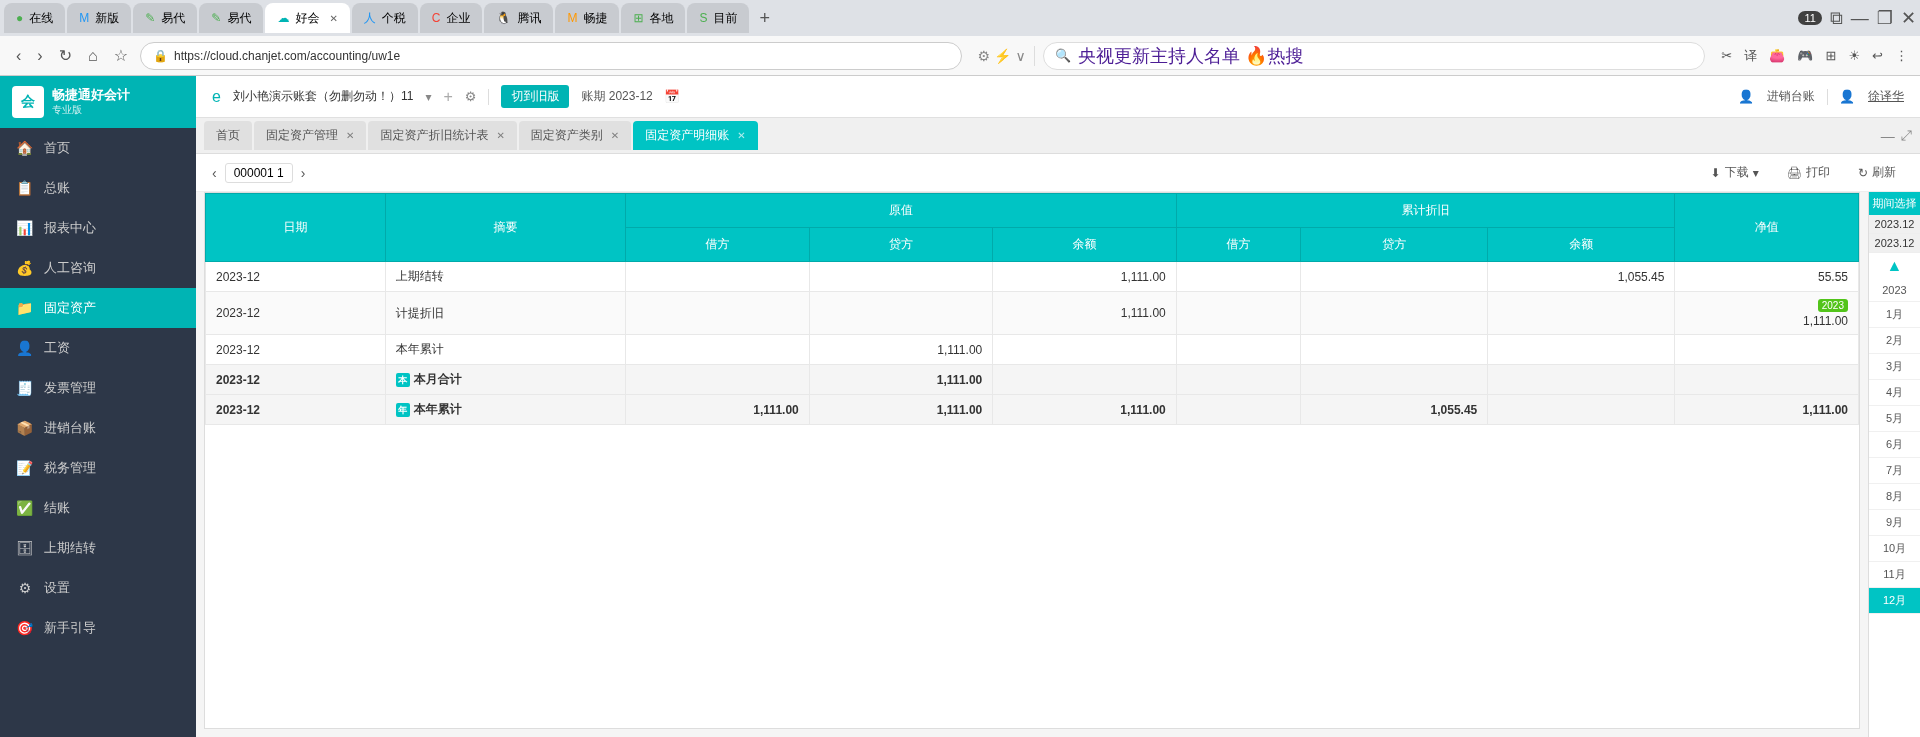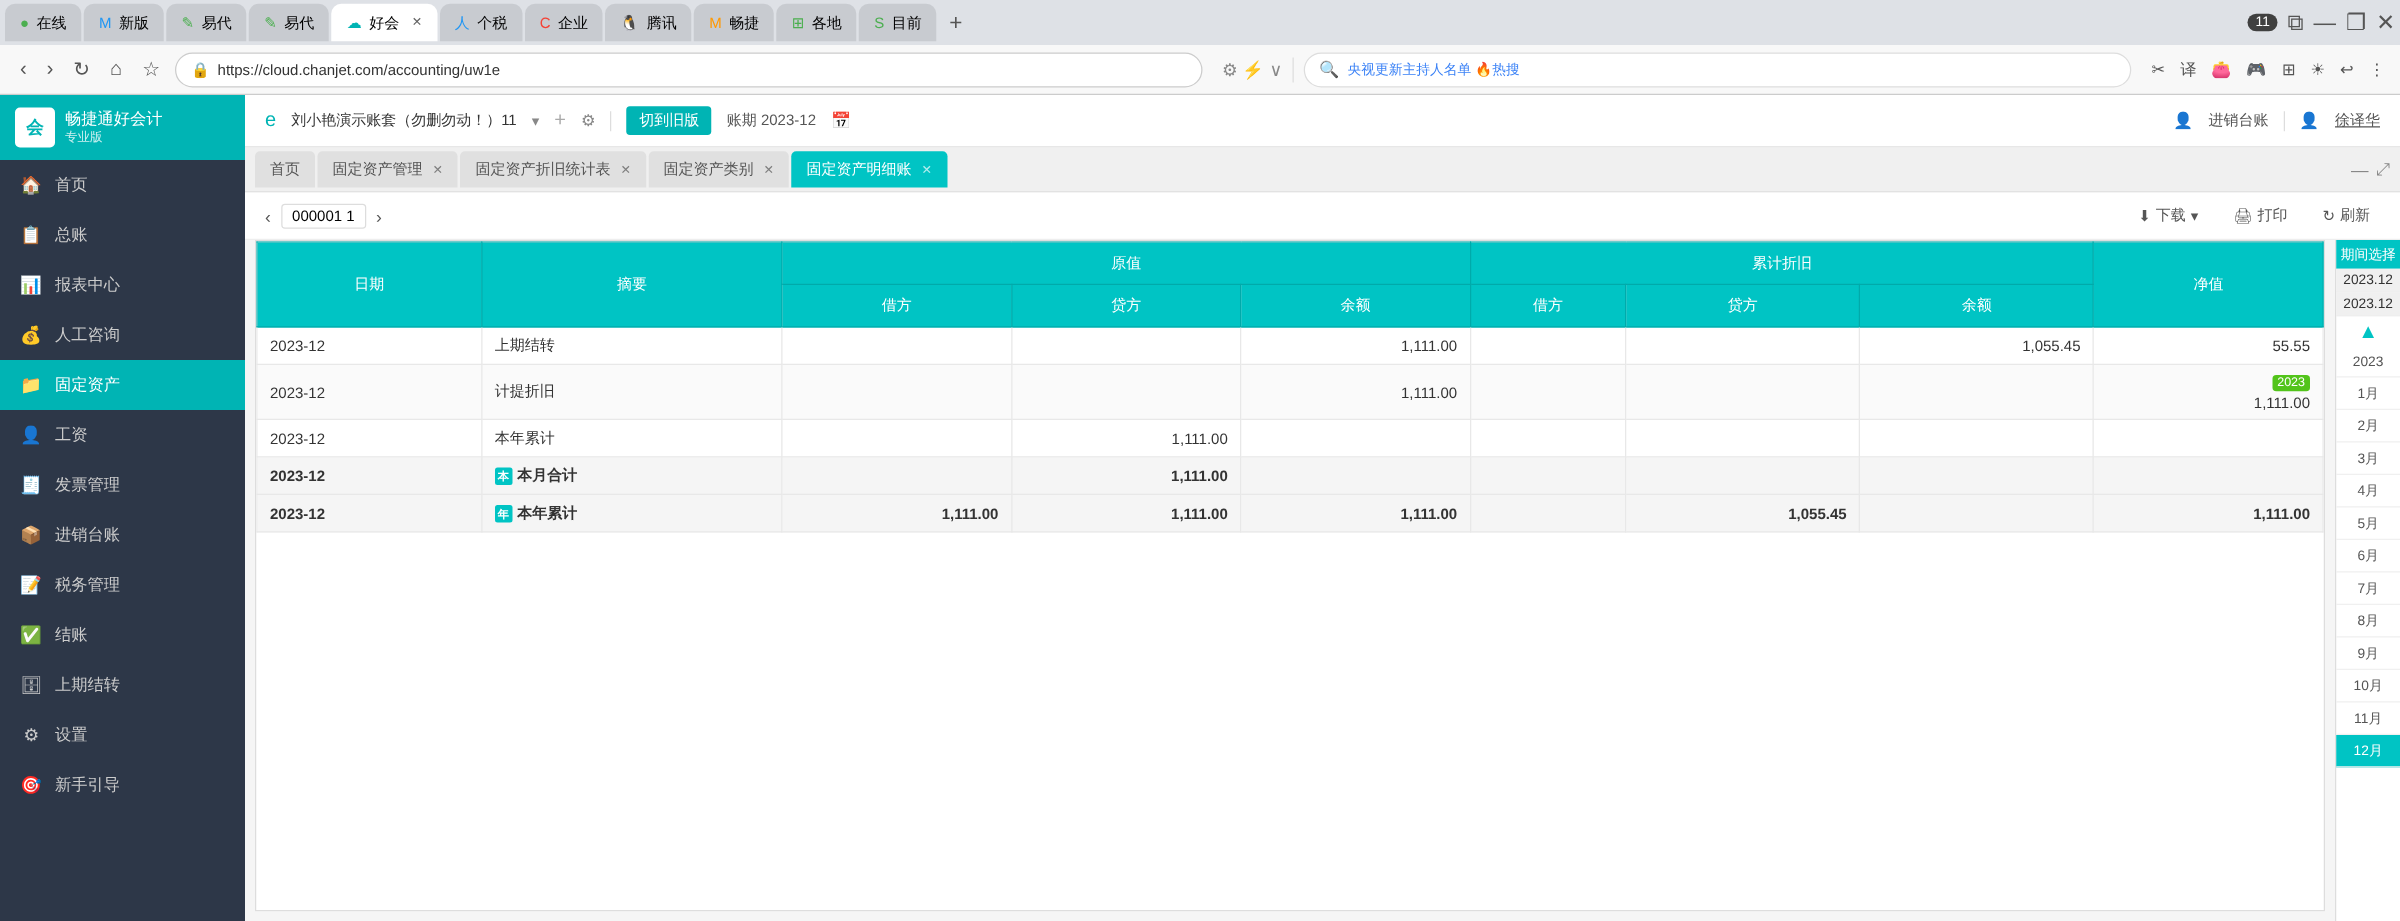--- a/index.html
+++ b/index.html
@@ -22,21 +22,21 @@
     .toolbar-icons { display: flex; align-items: center; gap: 12px; margin-left: 8px; }
     .toolbar-icon { font-size: 13px; color: #555; cursor: pointer; }
 
     
     .app-container { display: flex; width: 1920px; height: 661px; }
 
     
     .sidebar { width: 196px; background: #2d3748; display: flex; flex-direction: column; flex-shrink: 0; }
     .sidebar-logo { background: #00b4b4; padding: 10px 12px; display: flex; align-items: center; gap: 8px; cursor: pointer; }
     .sidebar-logo-icon { width: 32px; height: 32px; background: white; border-radius: 4px; display: flex; align-items: center; justify-content: center; }
-    .sidebar-logo-text { color: white; font-size: 13px; font-weight: normal; line-height: 1.3; }
+    .sidebar-logo-text { color: white; font-size: 13px; font-weight: bold; line-height: 1.3; }
     .sidebar-logo-sub { font-size: 10px; color: rgba(255,255,255,0.8); }
     .sidebar-nav { flex: 1; overflow-y: auto; }
     .sidebar-item { display: flex; align-items: center; gap: 10px; padding: 11px 16px; color: #ccc; cursor: pointer; font-size: 13px; }
     .sidebar-item.active { background: #00b4b4; color: white; }
     .sidebar-item-icon { font-size: 14px; width: 18px; text-align: center; }
 
     
     .main-content { flex: 1; display: flex; flex-direction: column; background: #f5f5f5; min-width: 0; }
 
     
@@ -161,21 +161,21 @@
       <span class="address-text">https://cloud.chanjet.com/accounting/uw1e</span>
     </div>
     <div style="display:flex;align-items:center;gap:4px;margin-left:8px;">
       <span style="font-size:14px;color:#888;">⚙</span>
       <span style="font-size:14px;color:#ff4444;cursor:pointer;font-weight:bold;">⚡</span>
       <span style="font-size:14px;color:#888;cursor:pointer;">∨</span>
     </div>
     <div style="width:1px;height:20px;background:#ddd;"></div>
     <div style="display:flex;align-items:center;gap:6px;flex:0.8;background:white;border:1px solid #ddd;border-radius:14px;padding:0 12px;height:28px;">
       <span style="font-size:13px;color:#888;">🔍</span>
-      <span style="font-size:11px;color:#3b82f6;">央视更新主持人名单 🔥热搜</span>
+      <span style="font-size:18px;color:#4c1d95;">央视更新主持人名单 🔥热搜</span>
     </div>
     <div class="toolbar-icons">
       <span class="toolbar-icon">✂</span>
       <span class="toolbar-icon">译</span>
       <span class="toolbar-icon">👛</span>
       <span class="toolbar-icon">🎮</span>
       <span class="toolbar-icon">⊞</span>
       <span class="toolbar-icon">☀</span>
       <span class="toolbar-icon">↩</span>
       <span class="toolbar-icon">⋮</span>

